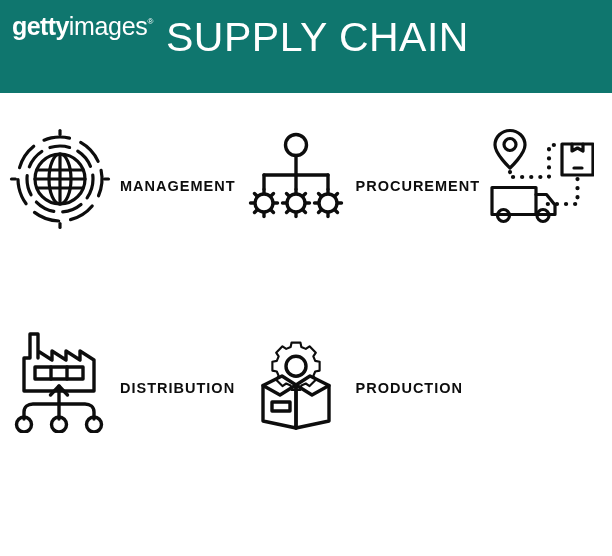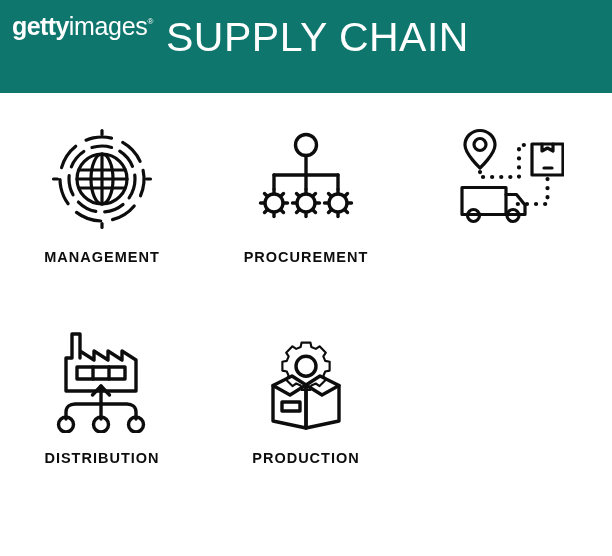--- a/index.html
+++ b/index.html
@@ -77,21 +77,21 @@
     display: grid;
     grid-template-columns: repeat(3, 1fr);
     grid-template-rows: 203px 200px;
     align-items: start;
     justify-items: center;
     padding-top: 30px;
     box-sizing: border-box;
   }
   .cell {
     display: flex;
-    flex-direction: column;
+    flex-direction: row;
     align-items: center;
     width: 100%;
   }
   .icon-wrap {
     width: 120px;
     height: 112px;
     display: flex;
     align-items: center;
     justify-content: center;
   }

